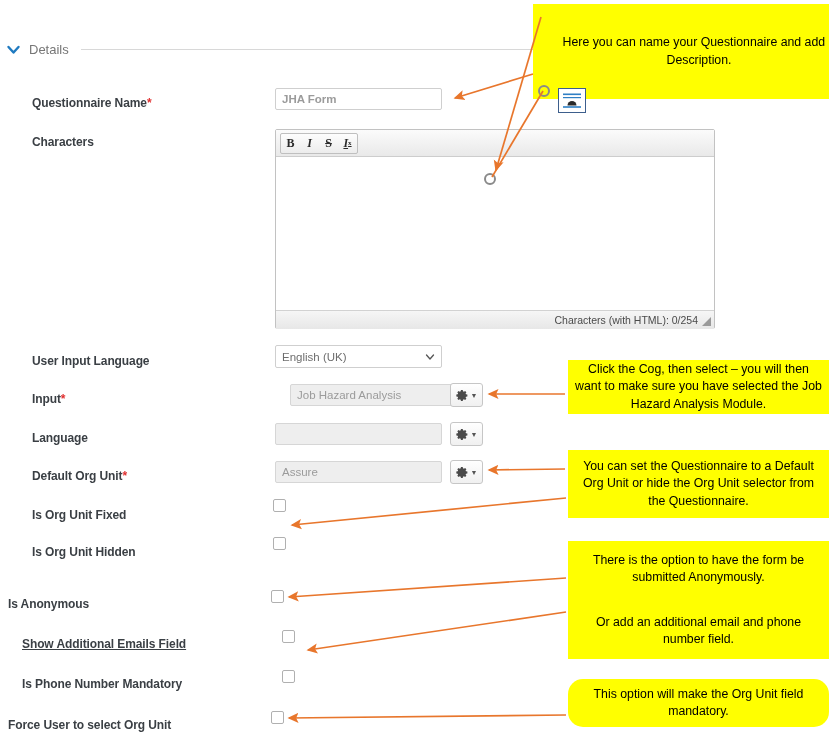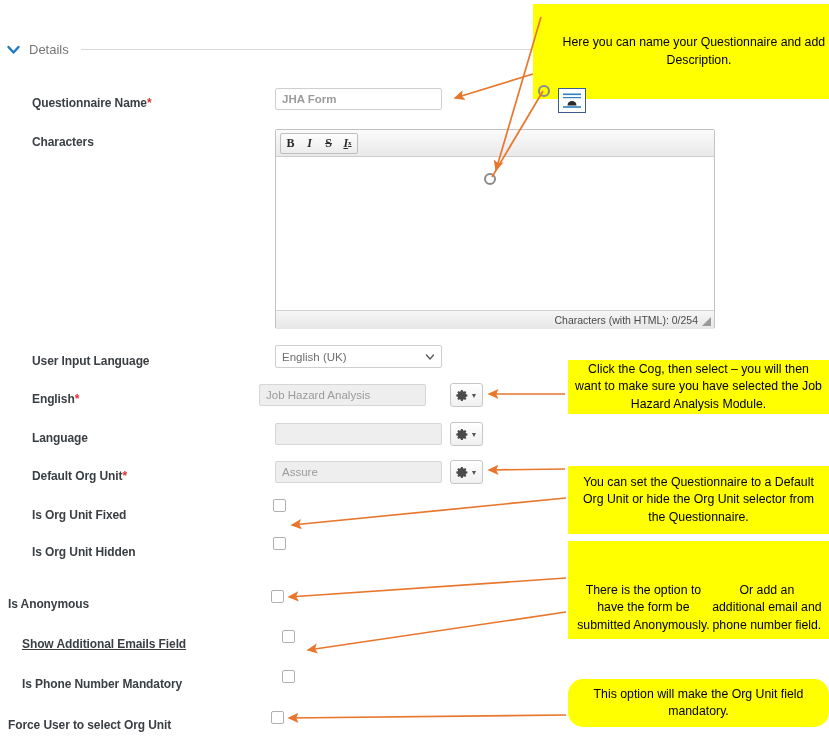--- a/index.html
+++ b/index.html
@@ -266,23 +266,23 @@
 <div class="select-input" style="left:275px; top:345px; width:167px;">
   <span>English (UK)</span>
   <span class="select-caret">
     <svg width="10" height="10" viewBox="0 0 10 10">
       <path d="M1.5 3 L5 7 L8.5 3" stroke="#555" stroke-width="1.3" fill="none" stroke-linecap="round" stroke-linejoin="round"></path>
     </svg>
   </span>
 </div>
 
 <div class="form-label" style="left:32px; top:384px;">
-  <span>English</span><span class="req">*</span>
-</div>
-<div class="text-input readonly" style="left:259px; top:384px; width:167px;">Job Hazard Analysis</div>
+  <span>Input</span><span class="req">*</span>
+</div>
+<div class="text-input readonly" style="left:290px; top:384px; width:167px;">Job Hazard Analysis</div>
 <div class="cog-button" style="left:450px; top:383px;">
   <svg width="13" height="13" viewBox="0 0 16 16">
     <path fill="#4a4a4a" d="M8 5.2a2.8 2.8 0 100 5.6 2.8 2.8 0 000-5.6zm0 4.2a1.4 1.4 0 110-2.8 1.4 1.4 0 010 2.8z"></path>
     <path fill="#4a4a4a" d="M14 9.1v-2.2l-1.7-.3a4.6 4.6 0 00-.5-1.2l1-1.4-1.6-1.6-1.4 1a4.6 4.6 0 00-1.2-.5L8.3 1.2H6.1l-.3 1.7a4.6 4.6 0 00-1.2.5l-1.4-1-1.6 1.6 1 1.4a4.6 4.6 0 00-.5 1.2l-1.7.3v2.2l1.7.3c.1.4.3.8.5 1.2l-1 1.4 1.6 1.6 1.4-1c.4.2.8.4 1.2.5l.3 1.7h2.2l.3-1.7c.4-.1.8-.3 1.2-.5l1.4 1 1.6-1.6-1-1.4c.2-.4.4-.8.5-1.2L14 9.1z"></path>
   </svg>
   <span class="caret-small">▼</span>
 </div>
 
 <div class="form-label" style="left:32px; top:423px;">Language</div>
 <div class="text-input readonly" style="left:275px; top:423px; width:167px;"></div>
@@ -325,25 +325,25 @@
 <div class="checkbox" style="left:271px; top:711px;"></div>
 
 <div class="callout" style="left:533px; top:4px; width:332px; height:95px; display:flex; align-items:center; justify-content:center;">
   <p>Here you can name your Questionnaire and add a Description.</p>
 </div>
 
 <div class="callout" style="left:568px; top:360px; width:261px; height:54px; display:flex; align-items:center; justify-content:center;">
   <p>Click the Cog, then select – you will then want to make sure you have selected the Job Hazard Analysis Module.</p>
 </div>
 
-<div class="callout" style="left:568px; top:450px; width:261px; height:68px; display:flex; align-items:center; justify-content:center;margin-top:16px;">
+<div class="callout" style="left:568px; top:450px; width:261px; height:68px; display:flex; align-items:center; justify-content:center;">
   <p>You can set the Questionnaire to a Default Org Unit or hide the Org Unit selector from the Questionnaire.</p>
 </div>
 
-<div class="callout" style="left:568px; top:541px; width:261px; height:98px; display:flex; flex-direction:row; align-items:flex-end; justify-content:center;">
+<div class="callout" style="left:568px; top:541px; width:261px; height:118px; display:flex; flex-direction:column; align-items:flex-start; justify-content:center;">
   <p>There is the option to have the form be submitted Anonymously.</p>
   <p>Or add an additional email and phone number field.</p>
 </div>
 
 <div class="callout" style="left:568px; top:679px; width:261px; height:48px; display:flex; align-items:center; justify-content:flex-end;border-radius:15px;">
   <p>This option will make the Org Unit field mandatory.</p>
 </div>
 
 <div class="handle-circle" style="left:538px; top:85px;"></div>
 <div class="marker-icon" style="left:558px; top:88px;">

